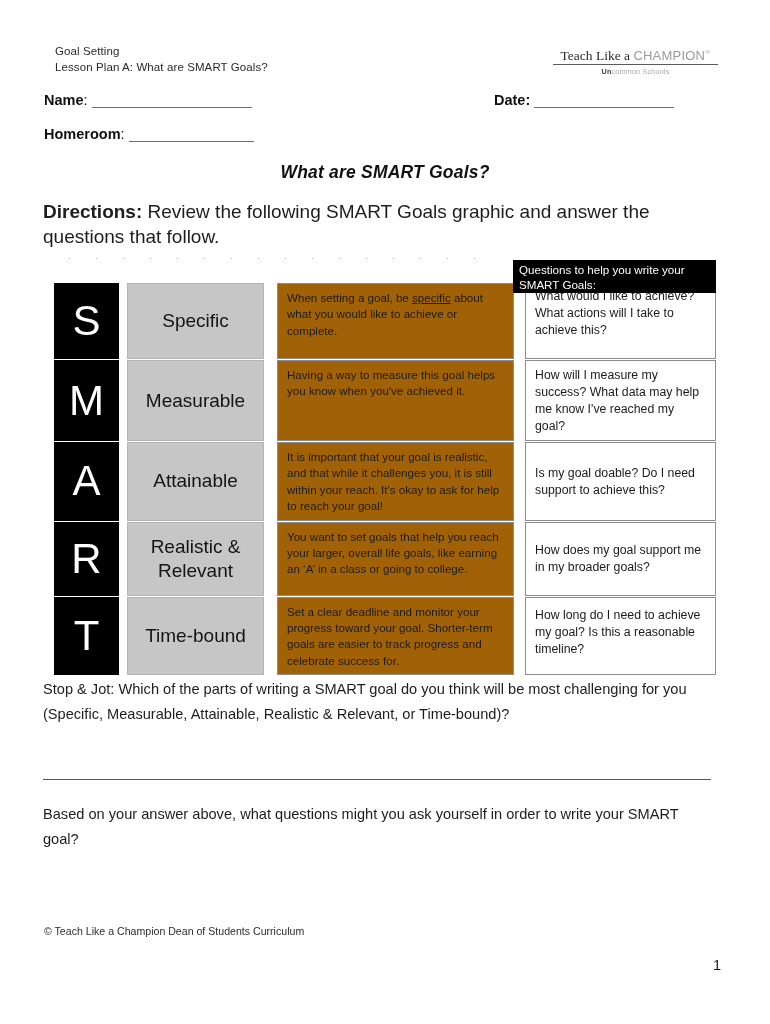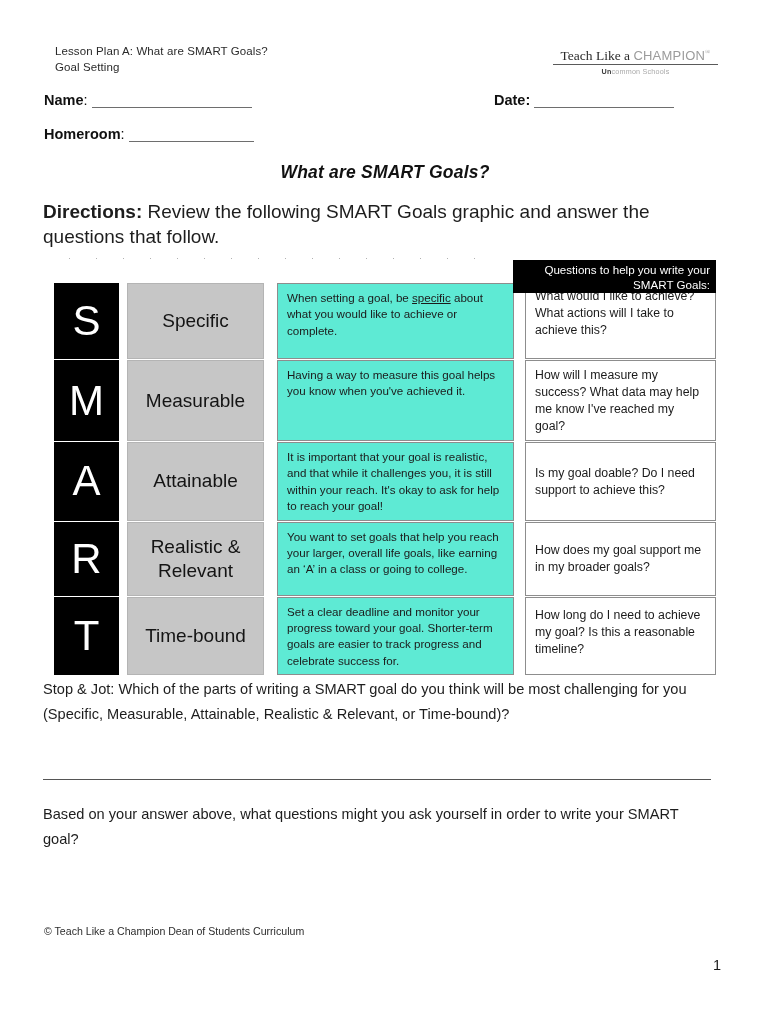--- a/index.html
+++ b/index.html
@@ -173,21 +173,21 @@
     text-align: center;
     font-size: 19px;
     line-height: 24px;
     color: #141414;
     padding: 2px 3px;
   }
   .desc-cell {
     flex: 0 0 237px;
     width: 237px;
     margin-left: 13px;
-    background: #5eead4;
+    background: #a16207;
     border: 1px solid #8d8d8d;
     padding: 6px 8px 5px 9px;
     font-size: 11.6px;
     line-height: 16.4px;
     color: #1b1b1b;
   }
   .desc-cell u { text-decoration: underline; }
   .q-cell {
     flex: 1 1 auto;
     margin-left: 11px;
@@ -222,22 +222,22 @@
   
   .q-banner {
     position: absolute;
     left: 513px; top: 260px;
     width: 203px;
     height: 33px;
     background: #000000;
     color: #ffffff;
     font-size: 11.6px;
     line-height: 14.5px;
-    text-align: right;
-    padding: 3px 6px 0 18px;
+    text-align: left;
+    padding: 3px 6px 0 6px;
     z-index: 5;
   }
 
   
   .stopjot {
     position: absolute;
     top: 677px; left: 43px;
     width: 672px;
     font-size: 14.6px;
     line-height: 25px;
@@ -276,22 +276,22 @@
     color: #1a1a1a;
   }
 </style>
 </head>
 <body>
 
 <div class="page">
 
   <div class="header-row">
     <div class="doc-kicker">
+      <div>Goal Setting</div>
       <div>Lesson Plan A: What are SMART Goals?</div>
-      <div>Goal Setting</div>
     </div>
     <div class="logo">
       <div class="logo-main"><span>Teach Like a </span><span class="champ">CHAMPION</span><span class="reg">®</span></div>
       <div class="logo-sub"><span class="un">Un</span><span>common Schools</span></div>
     </div>
   </div>
 
   <div class="fields">
     <div class="field-line f-name"><span>Name</span><span class="lbl-thin">:</span><span class="blank"></span></div>
 

